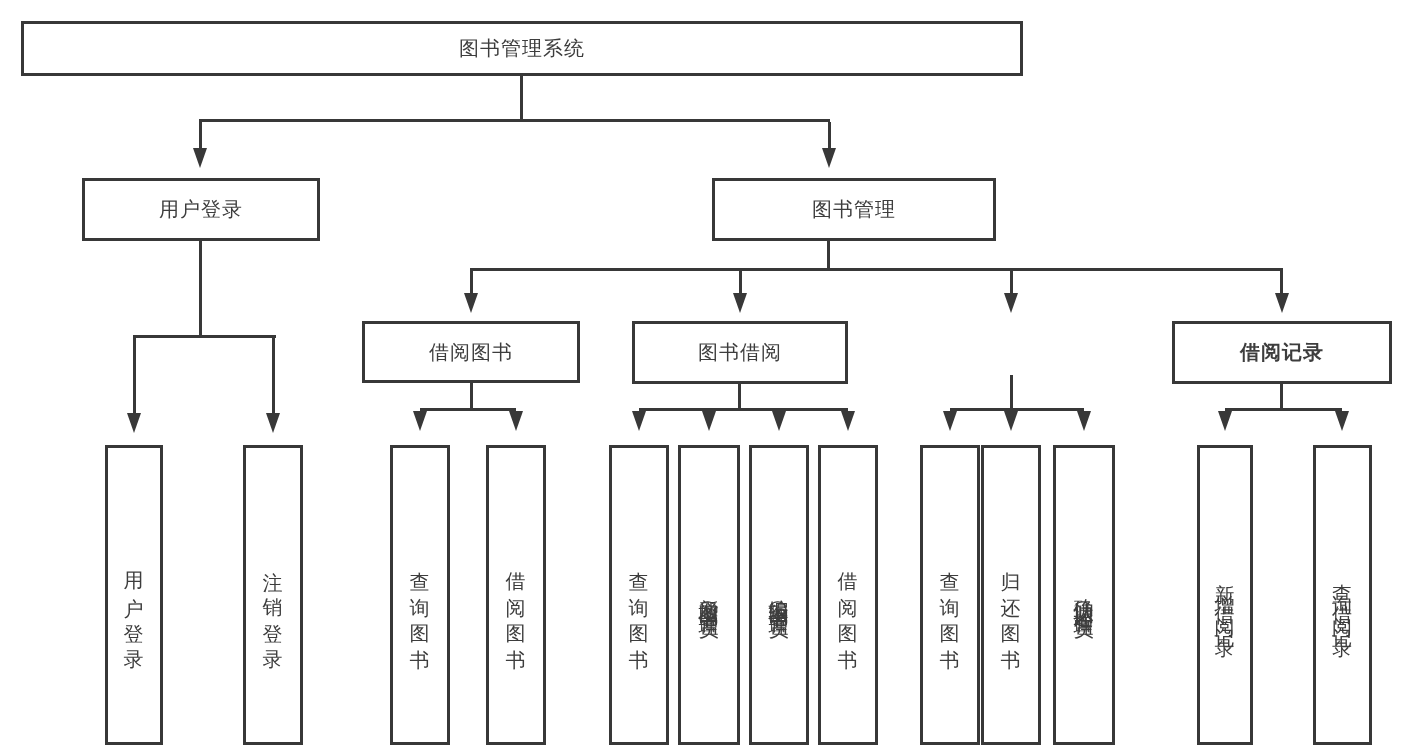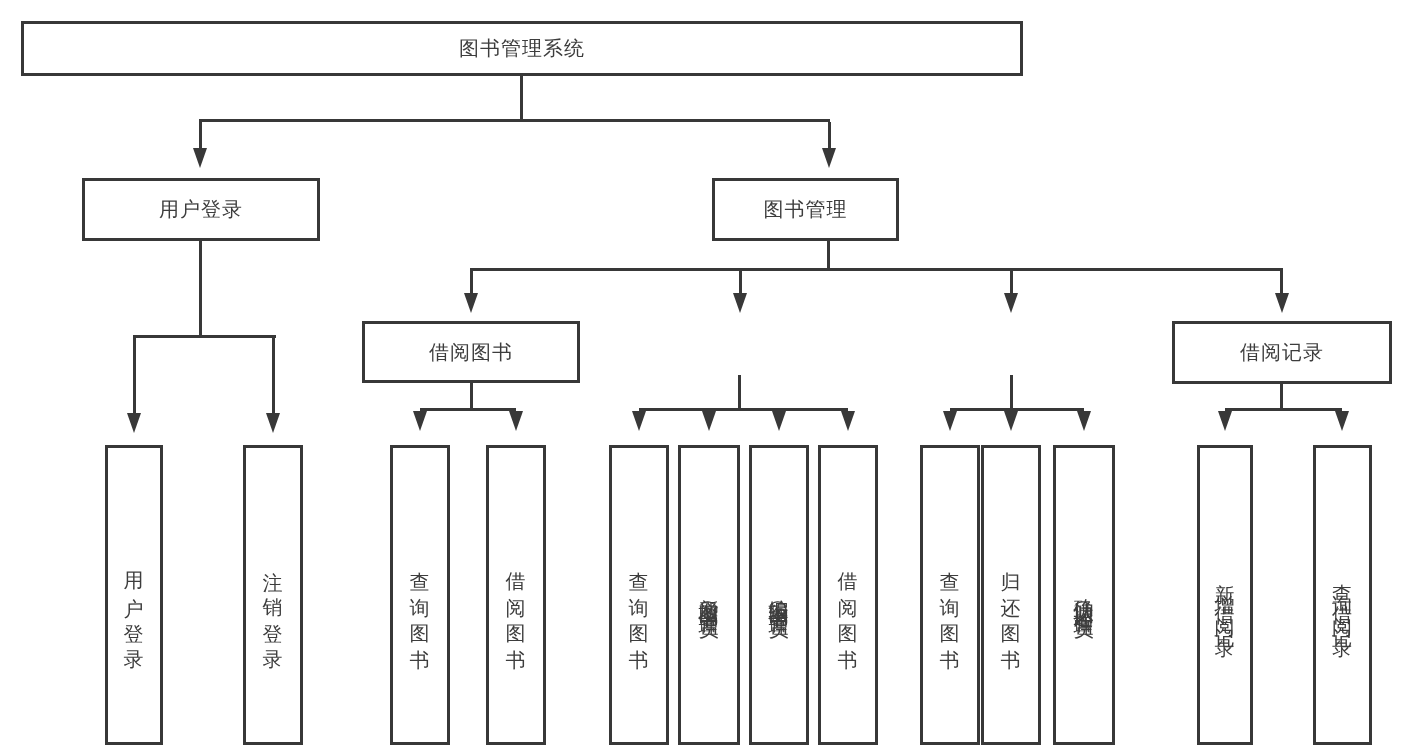--- a/index.html
+++ b/index.html
@@ -45,21 +45,21 @@
   <div class="vl" style="left:520px;top:68px;height:51px;"></div>
   <div class="hl" style="left:199px;top:119px;width:631px;"></div>
   <div class="vl" style="left:199px;top:122px;height:26px;"></div>
   <div class="ar" style="left:193px;top:148px;"></div>
   <div class="vl" style="left:828px;top:122px;height:26px;"></div>
   <div class="ar" style="left:822px;top:148px;"></div>
 
   <div class="box" style="left:82px;top:170px;width:238px;height:63px;">
     <span>用户登录</span>
   </div>
-  <div class="box" style="left:712px;top:170px;width:187px;height:63px;">
+  <div class="box" style="left:712px;top:170px;width:284px;height:63px;">
     <span>图书管理</span>
   </div>
 
   <div class="vl" style="left:199px;top:233px;height:102px;"></div>
   <div class="hl" style="left:133px;top:335px;width:143px;"></div>
   <div class="vl" style="left:133px;top:338px;height:77px;"></div>
   <div class="ar" style="left:127px;top:413px;"></div>
   <div class="vl" style="left:272px;top:338px;height:77px;"></div>
   <div class="ar" style="left:266px;top:413px;"></div>
 
@@ -70,21 +70,24 @@
   <div class="vl" style="left:739px;top:271px;height:24px;"></div>
   <div class="ar" style="left:733px;top:293px;"></div>
   <div class="vl" style="left:1010px;top:271px;height:24px;"></div>
   <div class="ar" style="left:1004px;top:293px;"></div>
   <div class="vl" style="left:1280px;top:271px;height:24px;"></div>
   <div class="ar" style="left:1275px;top:293px;"></div>
 
   <div class="box" style="left:362px;top:313px;width:218px;height:62px;">
     <span>借阅图书</span>
   </div>
-  <div class="box" style="left:1172px;top:313px;width:220px;height:63px;">
+  <div class="box" style="left:632px;top:313px;width:216px;height:63px;">
+    <span>图书借阅</span>
+  </div>
+  <div class="box" style="left:1172px;top:313px;width:220px;height:63px;font-weight:bold;">
     <span>借阅记录</span>
   </div>
 
   <div class="vl" style="left:470px;top:375px;height:33px;"></div>
   <div class="hl" style="left:420px;top:408px;width:96px;"></div>
   <div class="ar" style="left:413px;top:411px;"></div>
   <div class="ar" style="left:509px;top:411px;"></div>
 
   <div class="vl" style="left:738px;top:375px;height:33px;"></div>
   <div class="hl" style="left:639px;top:408px;width:209px;"></div>

